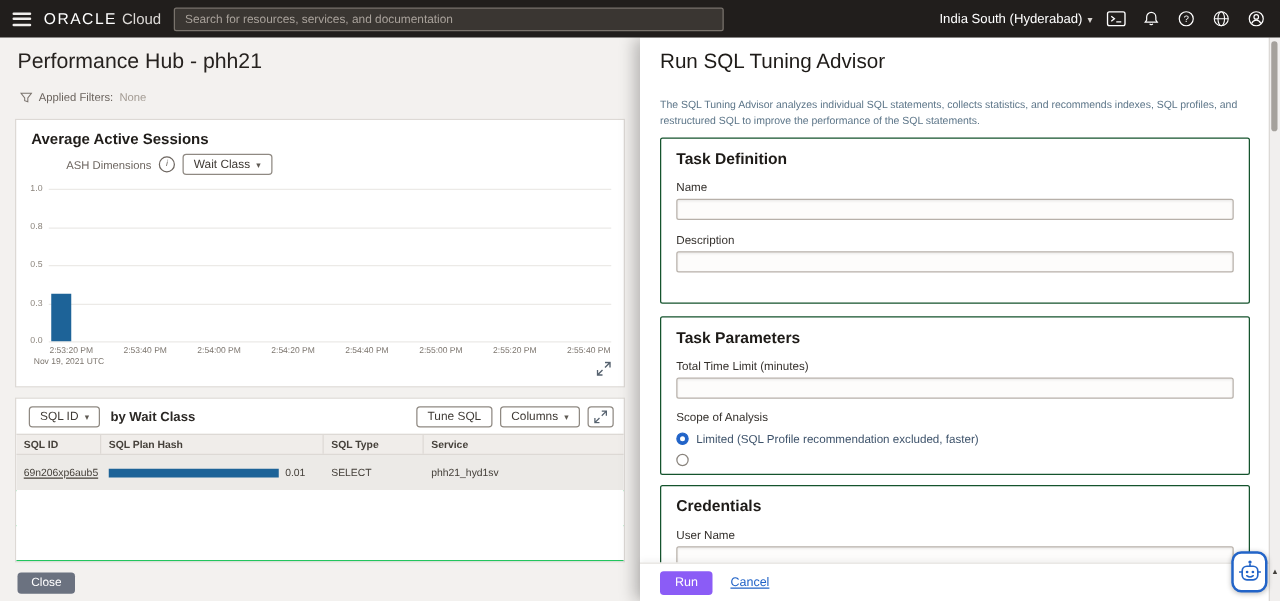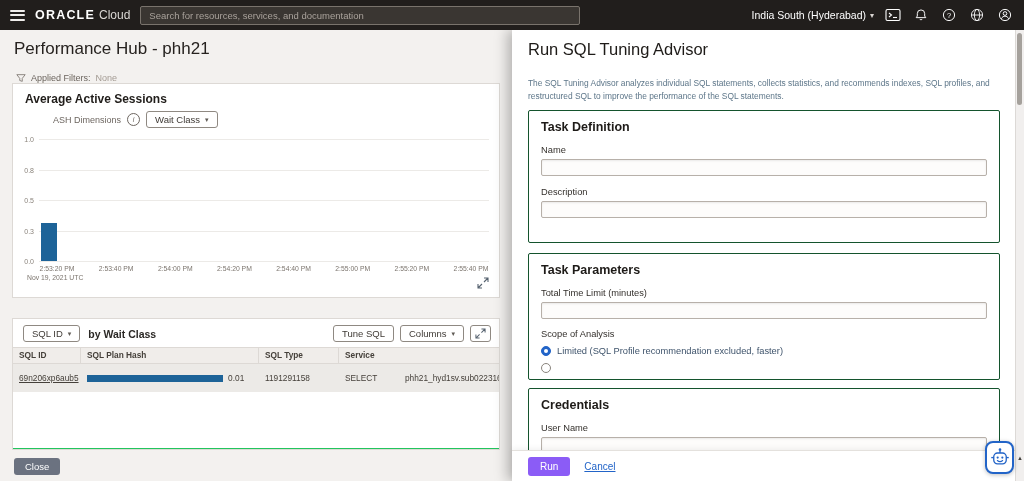--- a/index.html
+++ b/index.html
@@ -5,38 +5,38 @@
   html,body{margin:0;padding:0;}
   body{background:#2b2b2b;font-family:"Liberation Sans",sans-serif;}
   .screen{position:relative;width:1024px;height:481px;overflow:hidden;background:#f3f1ef;}
   .flexspacer{flex:1;}
 
   
   .topbar{position:absolute;left:0;top:0;right:0;height:30px;background:#211e1c;display:flex;align-items:center;gap:10px;padding:0 10px;z-index:80;box-sizing:border-box;}
   .hamburger{display:inline-flex;flex-direction:column;gap:2.5px;width:15px;cursor:pointer;}
   .hamburger i{display:block;height:2px;background:#f0eeec;border-radius:1px;}
   .brand{display:flex;align-items:baseline;gap:4px;white-space:nowrap;cursor:pointer;}
-  .brand b{color:#ffffff;font-size:12.5px;letter-spacing:1.2px;font-weight:bold;}
+  .brand b{color:#ffffff;font-size:12.5px;letter-spacing:1.2px;font-weight:normal;}
   .brand .cloud{color:#dcd9d6;font-size:12px;font-weight:400;}
   .topsearch{width:440px;height:19px;background:#3a3632;border:1px solid #79736c;border-radius:2px;color:#d8d4d0;font-size:9.5px;padding:0 8px;outline:none;font-family:inherit;box-sizing:border-box;}
   .topsearch::placeholder{color:#a9a29b;}
   .region{display:flex;align-items:center;gap:4px;color:#fff;font-size:10.5px;white-space:nowrap;cursor:pointer;}
   .region .chev{font-size:8px;color:#d8d4d0;}
   .tb-icon{width:18px;height:18px;display:inline-flex;align-items:center;justify-content:center;cursor:pointer;flex:none;}
 
   
   .main{position:absolute;left:0;top:30px;right:0;bottom:0;background:#f3f1ef;}
   .page-title{position:absolute;left:14px;top:9px;font-size:17px;font-weight:400;color:#26221f;margin:0;}
   .filters{position:absolute;left:16px;top:43px;display:flex;align-items:center;gap:5px;font-size:9px;color:#6b645e;}
   .filters .muted{color:#a39b93;}
   .btn{display:inline-flex;align-items:center;gap:5px;background:#fff;border:1px solid #8f8982;border-radius:3px;font-size:9.5px;color:#3f3a35;padding:0 8px;height:17px;cursor:pointer;font-family:inherit;white-space:nowrap;}
   .btn .chev{font-size:7px;color:#5f5a54;}
   .btn.icon-only{padding:0 4px;}
   .panel{position:absolute;background:#fff;border:1px solid #ddd9d5;box-sizing:border-box;}
-  .panel.chart{left:12px;top:53px;width:488px;height:215px;text-decoration:underline;}
+  .panel.chart{left:12px;top:65px;width:488px;height:215px;text-decoration:underline;}
   .panel-title{position:absolute;left:12px;top:8px;font-size:12px;font-weight:bold;color:#201d1a;margin:0;}
   .ash-row{position:absolute;left:12px;top:27px;display:flex;align-items:center;gap:6px;margin-left:28px;}
   .ash-label{font-size:9px;color:#6d6660;}
   .info-icon{width:11px;height:11px;border:1px solid #6d6660;border-radius:50%;display:inline-flex;align-items:center;justify-content:center;font-size:7px;color:#6d6660;font-style:italic;cursor:pointer;flex:none;}
   .chart-y{position:absolute;left:0;top:55px;width:24px;height:122px;}
   .ylab{position:absolute;right:3px;transform:translateY(-50%);font-size:7px;color:#8b847c;}
   .chart-plot{position:absolute;left:26px;top:55px;width:450px;height:122px;}
   .gridline{position:absolute;left:0;right:0;height:1px;background:#eceae7;}
   .chart-bar{position:absolute;bottom:0;width:16px;}
   .chart-x{position:absolute;left:26px;top:181px;width:450px;height:10px;}
@@ -229,21 +229,20 @@
         <span>SQL Plan Hash</span>
         <span>SQL Type</span>
         <span>Service</span>
       </div>
       <div class="tbl-row data">
         <span class="link">69n206xp6aub5</span>
         <span class="activity">
           <i class="bar-fill" style="width: 82%;"></i>
           <em>0.01</em>
         </span>
-        <span>1191291158</span>
         <span>SELECT</span>
         <span>phh21_hyd1sv.sub022316...</span>
       </div>
       <div class="tbl-row e1"></div>
       <div class="tbl-row e2"></div>
     </section>
 
     <button class="close-btn">Close</button>
   </div>
 

